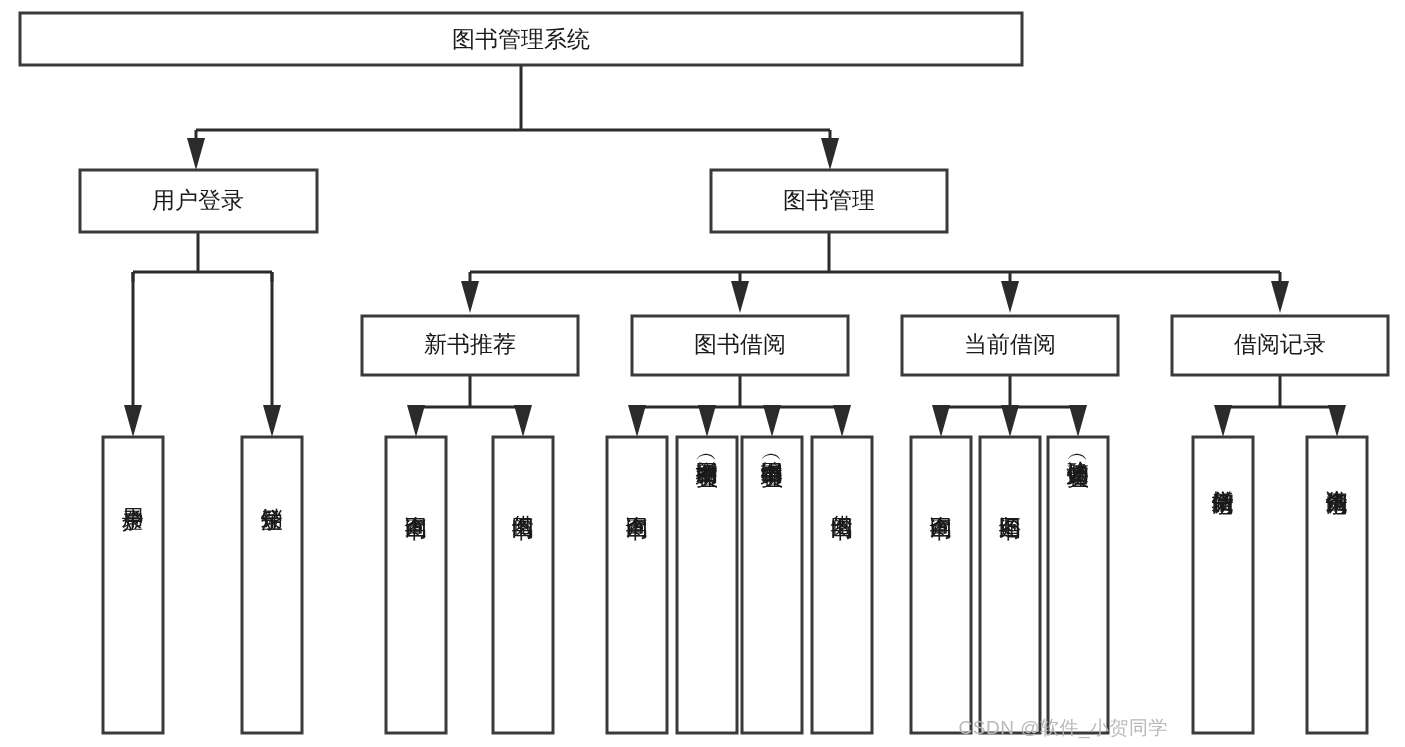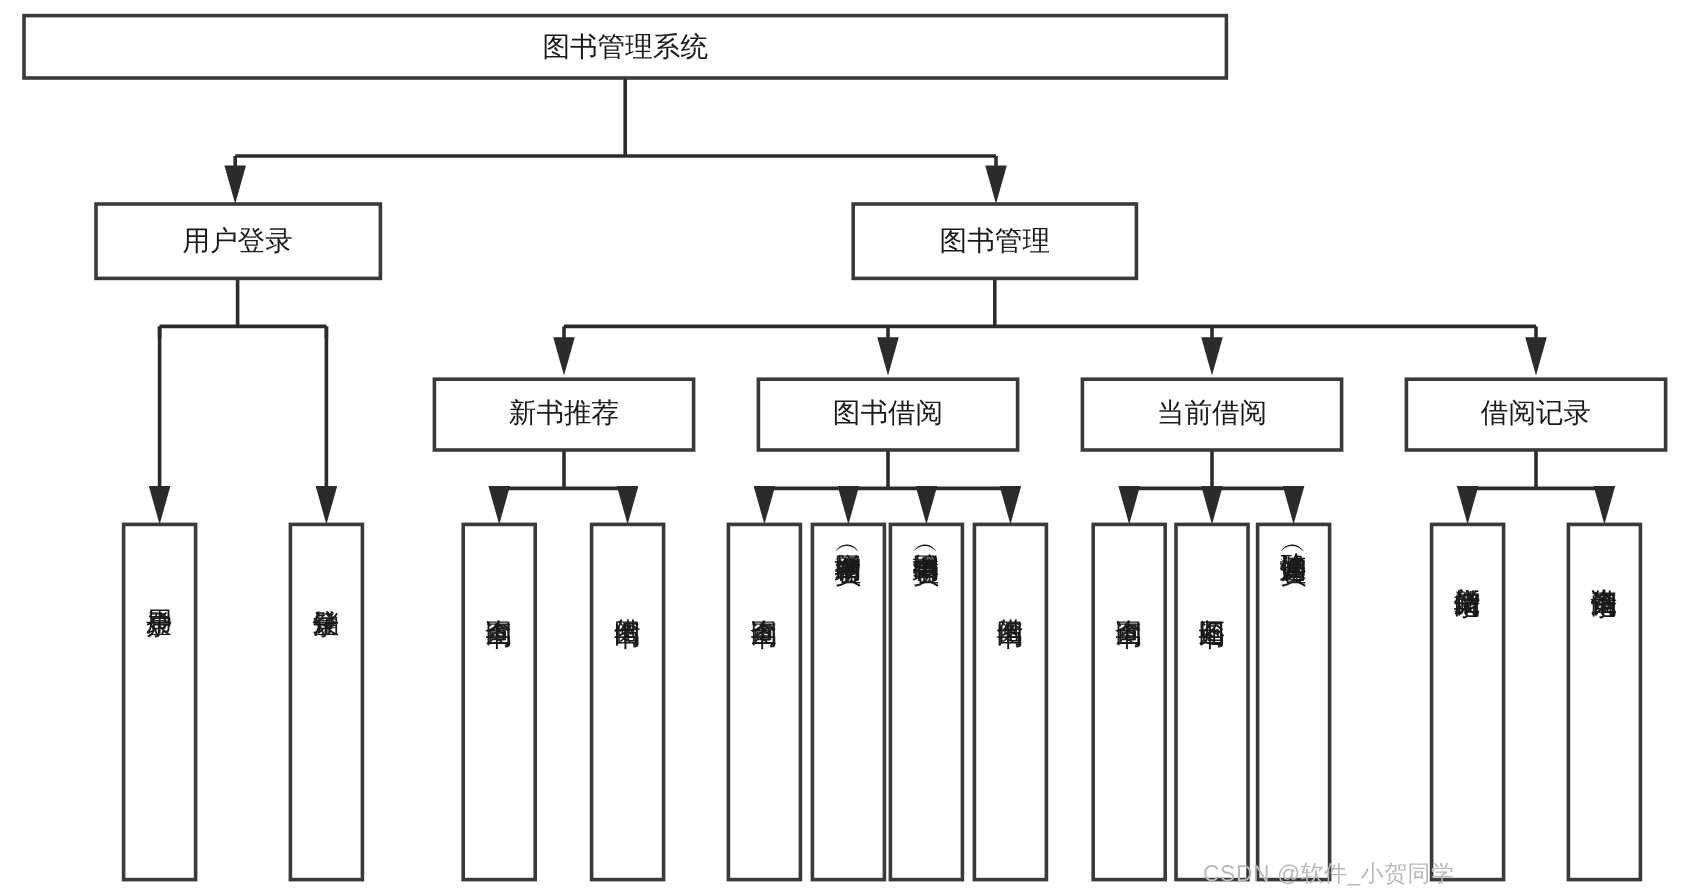--- a/index.html
+++ b/index.html
@@ -13,21 +13,20 @@
     height: 747px;
     font-family: "Liberation Sans", "DejaVu Sans", sans-serif;
     overflow: hidden;
     position: relative;
   }
   #diagram-root {
     position: relative;
     width: 1176px;
     height: 747px;
     background: #ffffff;
-    padding-left: 44px;
   }
   svg.flow {
     position: absolute;
     left: 0;
     top: 0;
     width: 1405px;
     height: 747px;
     display: block;
   }
   .node-box {

